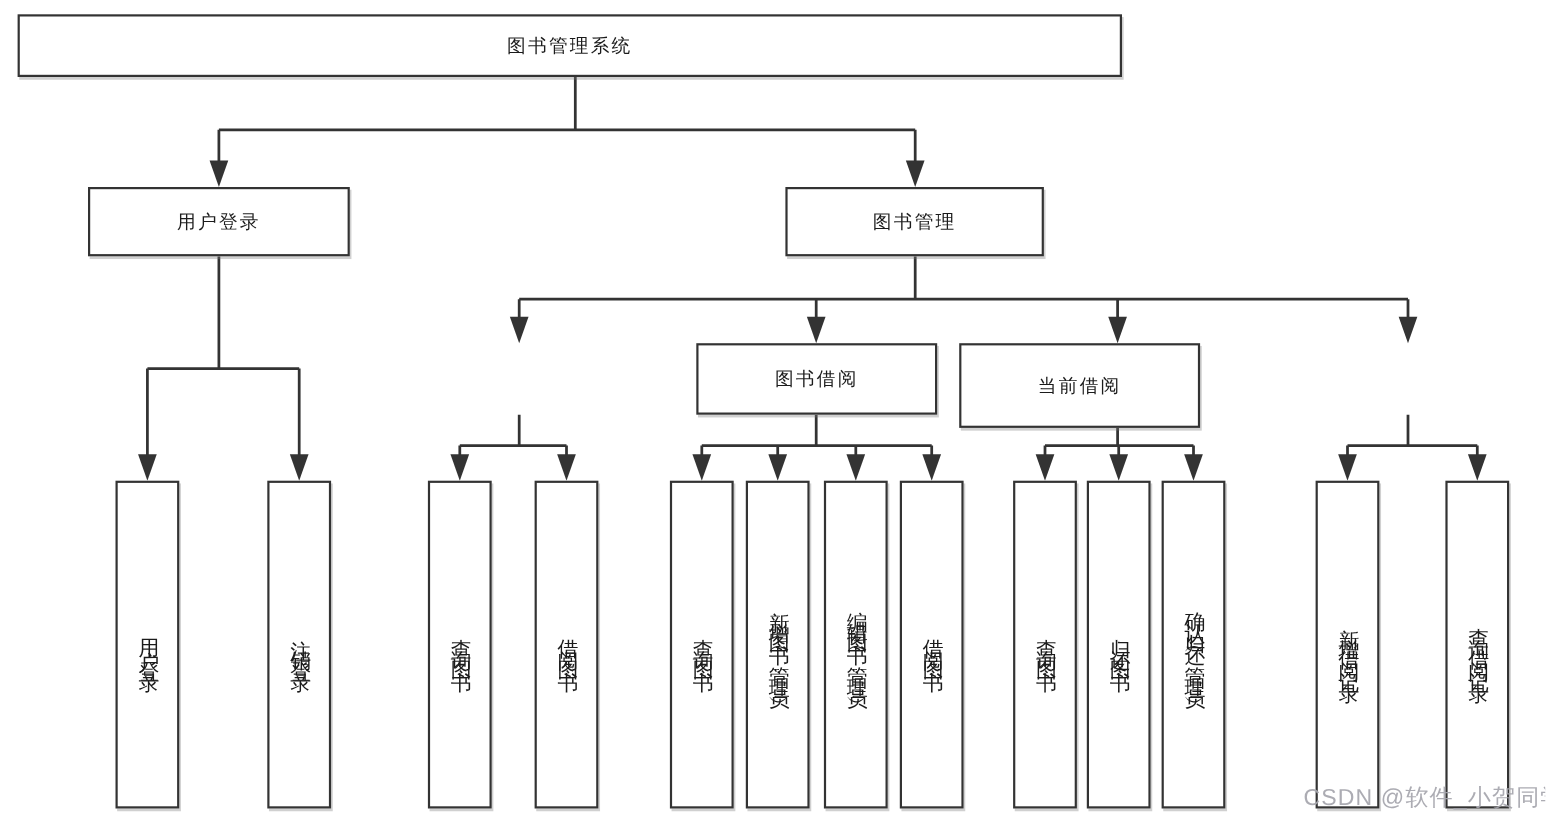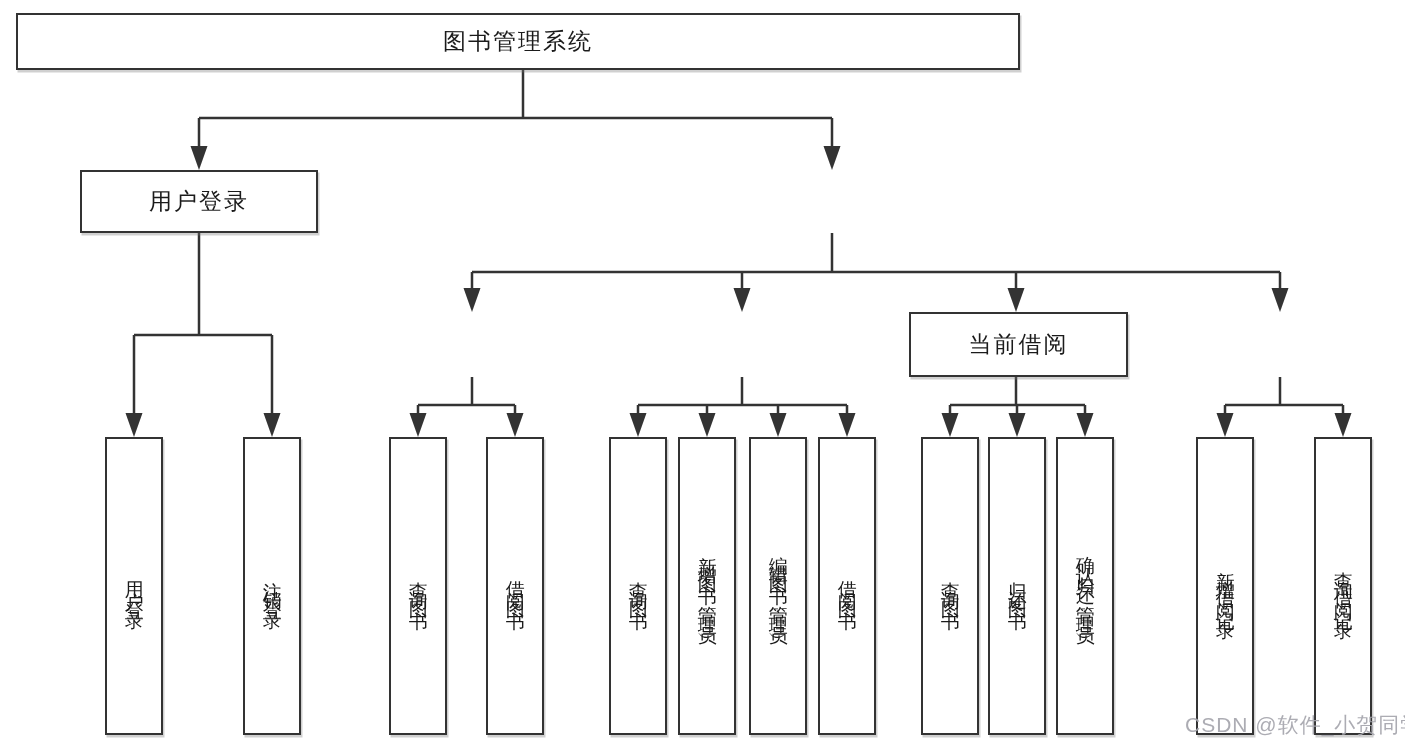--- a/index.html
+++ b/index.html
@@ -21,21 +21,21 @@
     position: absolute;
     box-sizing: border-box;
     background: #ffffff;
     border: 2.5px solid #333333;
     color: #1b1b1b;
     display: flex;
     align-items: center;
     justify-content: center;
     box-shadow: 1.5px 2.5px 0 rgba(120,120,120,0.35);
   }
-  .hbox { font-size: 23px; letter-spacing: 2px; white-space: nowrap; }
+  .hbox { font-size: 17px; letter-spacing: 2px; white-space: nowrap; }
   .vbox .label {
     writing-mode: vertical-rl;
     text-orientation: mixed;
     font-size: 19px;
     line-height: 1.3;
     letter-spacing: 10px;
     white-space: nowrap;
   }
   .watermark {
     position: absolute;
@@ -102,22 +102,24 @@
       <path d="M1008.5 413 L1025.5 413 L1017 437 Z"></path>
       <path d="M1076.5 413 L1093.5 413 L1085 437 Z"></path>
       <path d="M1216.5 413 L1233.5 413 L1225 437 Z"></path>
       <path d="M1334.5 413 L1351.5 413 L1343 437 Z"></path>
     </g>
   </svg>
 
   <div class="box hbox" style="left:16px; top:13px; width:1004px; height:57px;">图书管理系统</div>
 
   <div class="box hbox" style="left:80px; top:170px; width:238px; height:63px;">用户登录</div>
+  <div class="box hbox" style="left:714px; top:170px; width:235px; height:63px;">图书管理</div>
 
-  <div class="box hbox" style="left:909px; top:312px; width:219px; height:65px;">当前借阅</div>
+  <div class="box hbox" style="left:633px; top:312px; width:219px; height:65px;">图书借阅</div>
+  <div class="box hbox" style="left:872px; top:312px; width:219px; height:77px;">当前借阅</div>
 
   <div class="box vbox" style="left:105px; top:437px; width:58px; height:298px;">
     <span class="label">用户登录</span>
   </div>
   <div class="box vbox" style="left:243px; top:437px; width:58px; height:298px;">
     <span class="label">注销登录</span>
   </div>
 
   <div class="box vbox" style="left:389px; top:437px; width:58px; height:298px;">
     <span class="label">查询图书</span>

